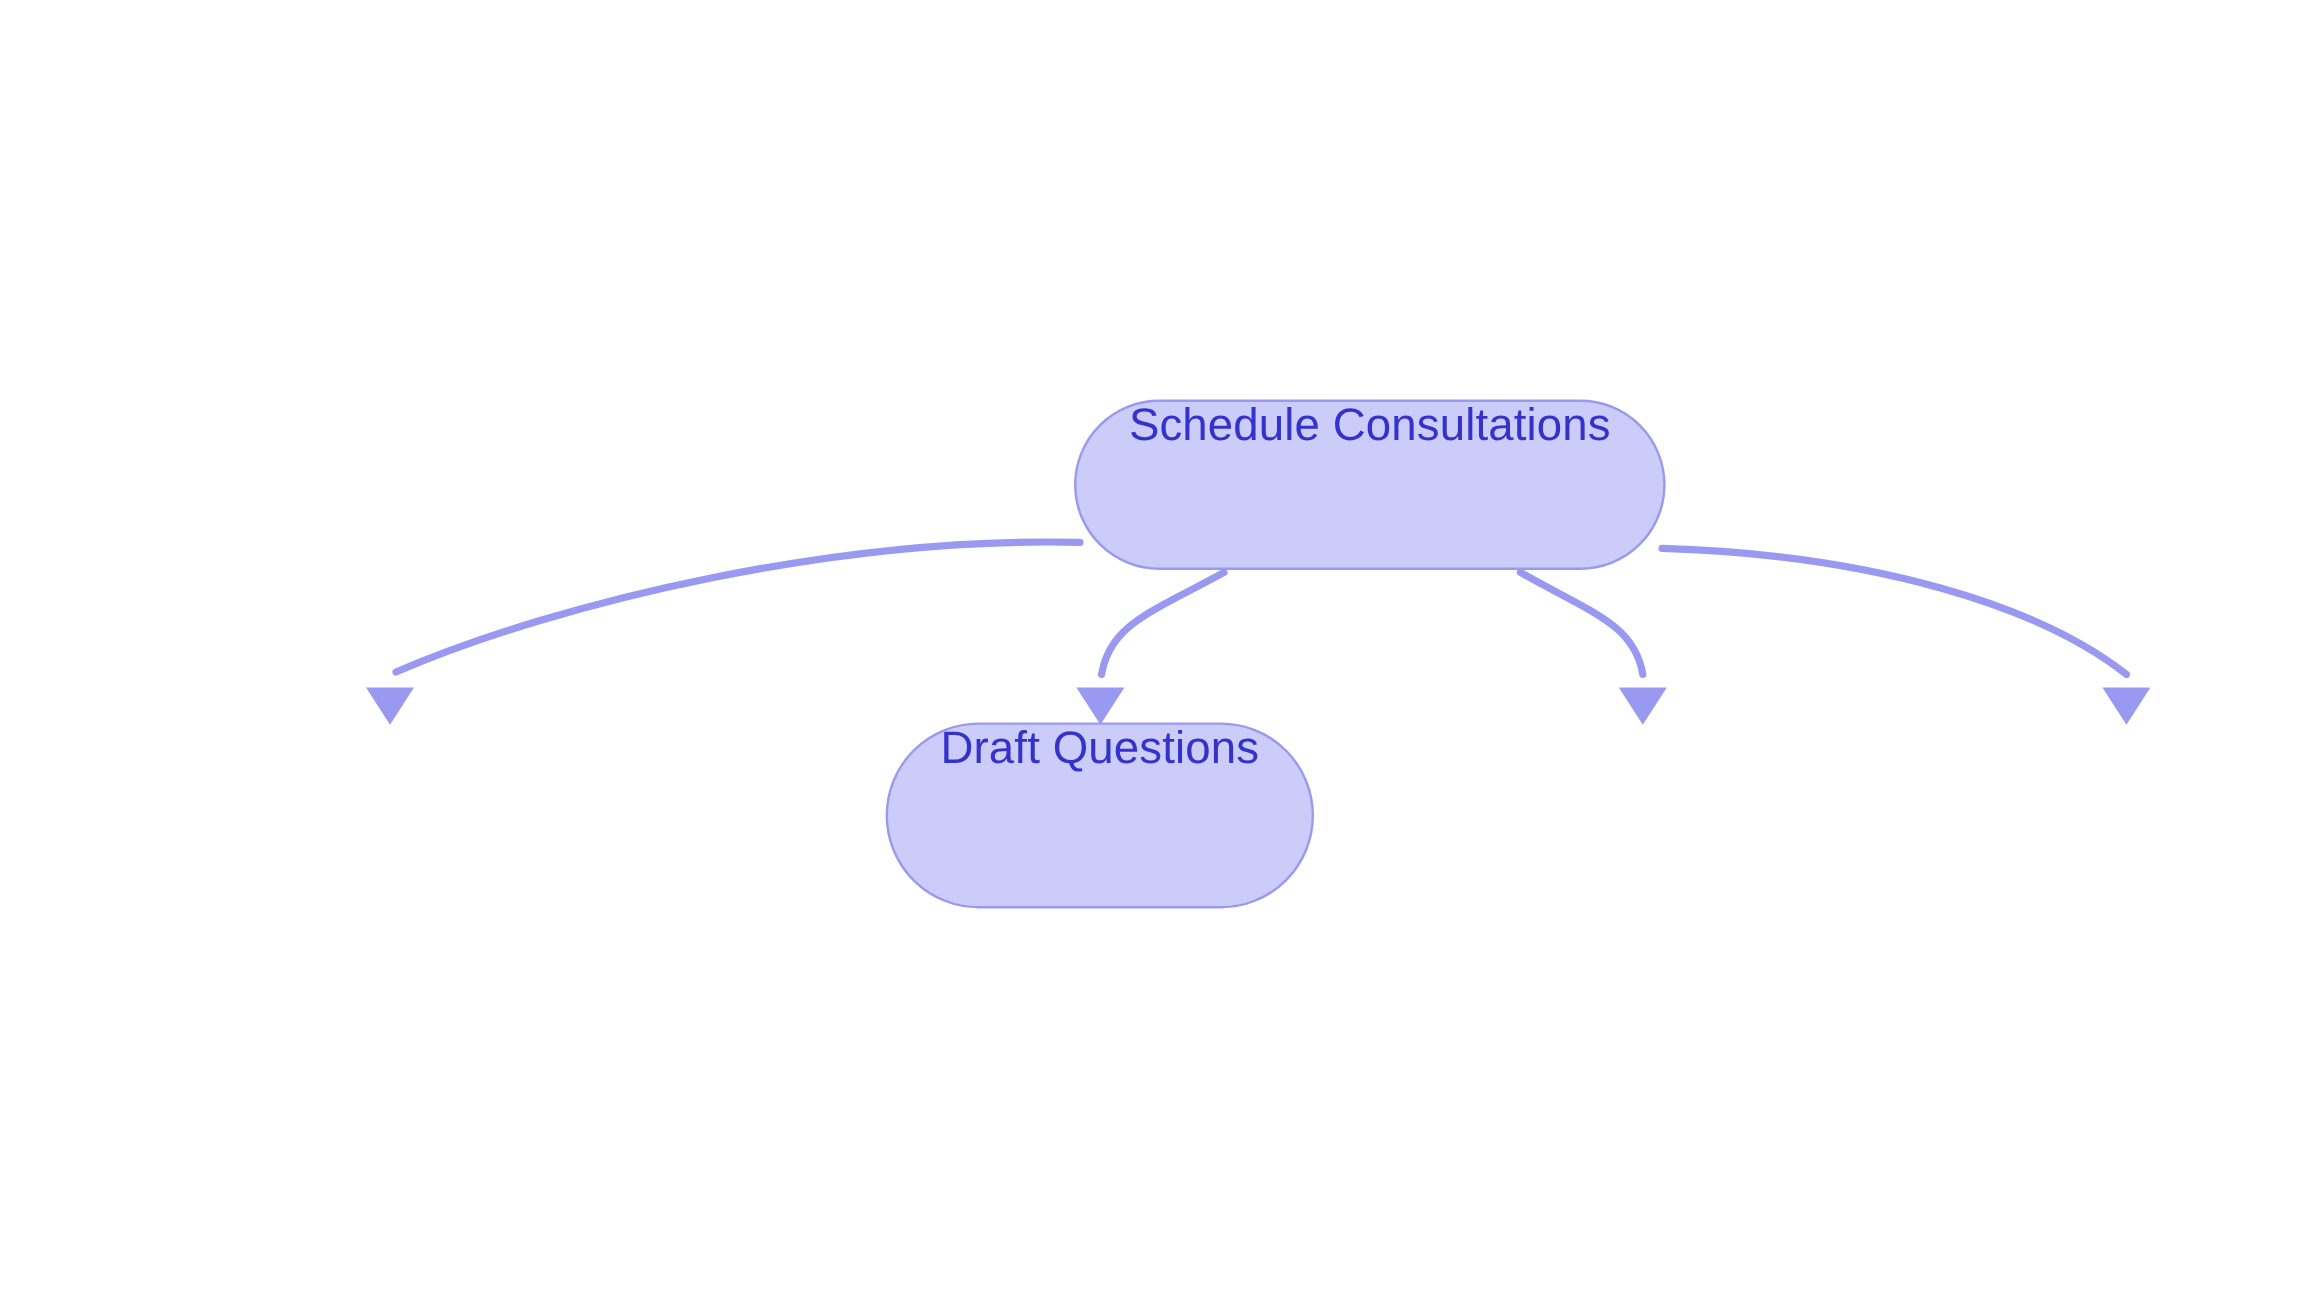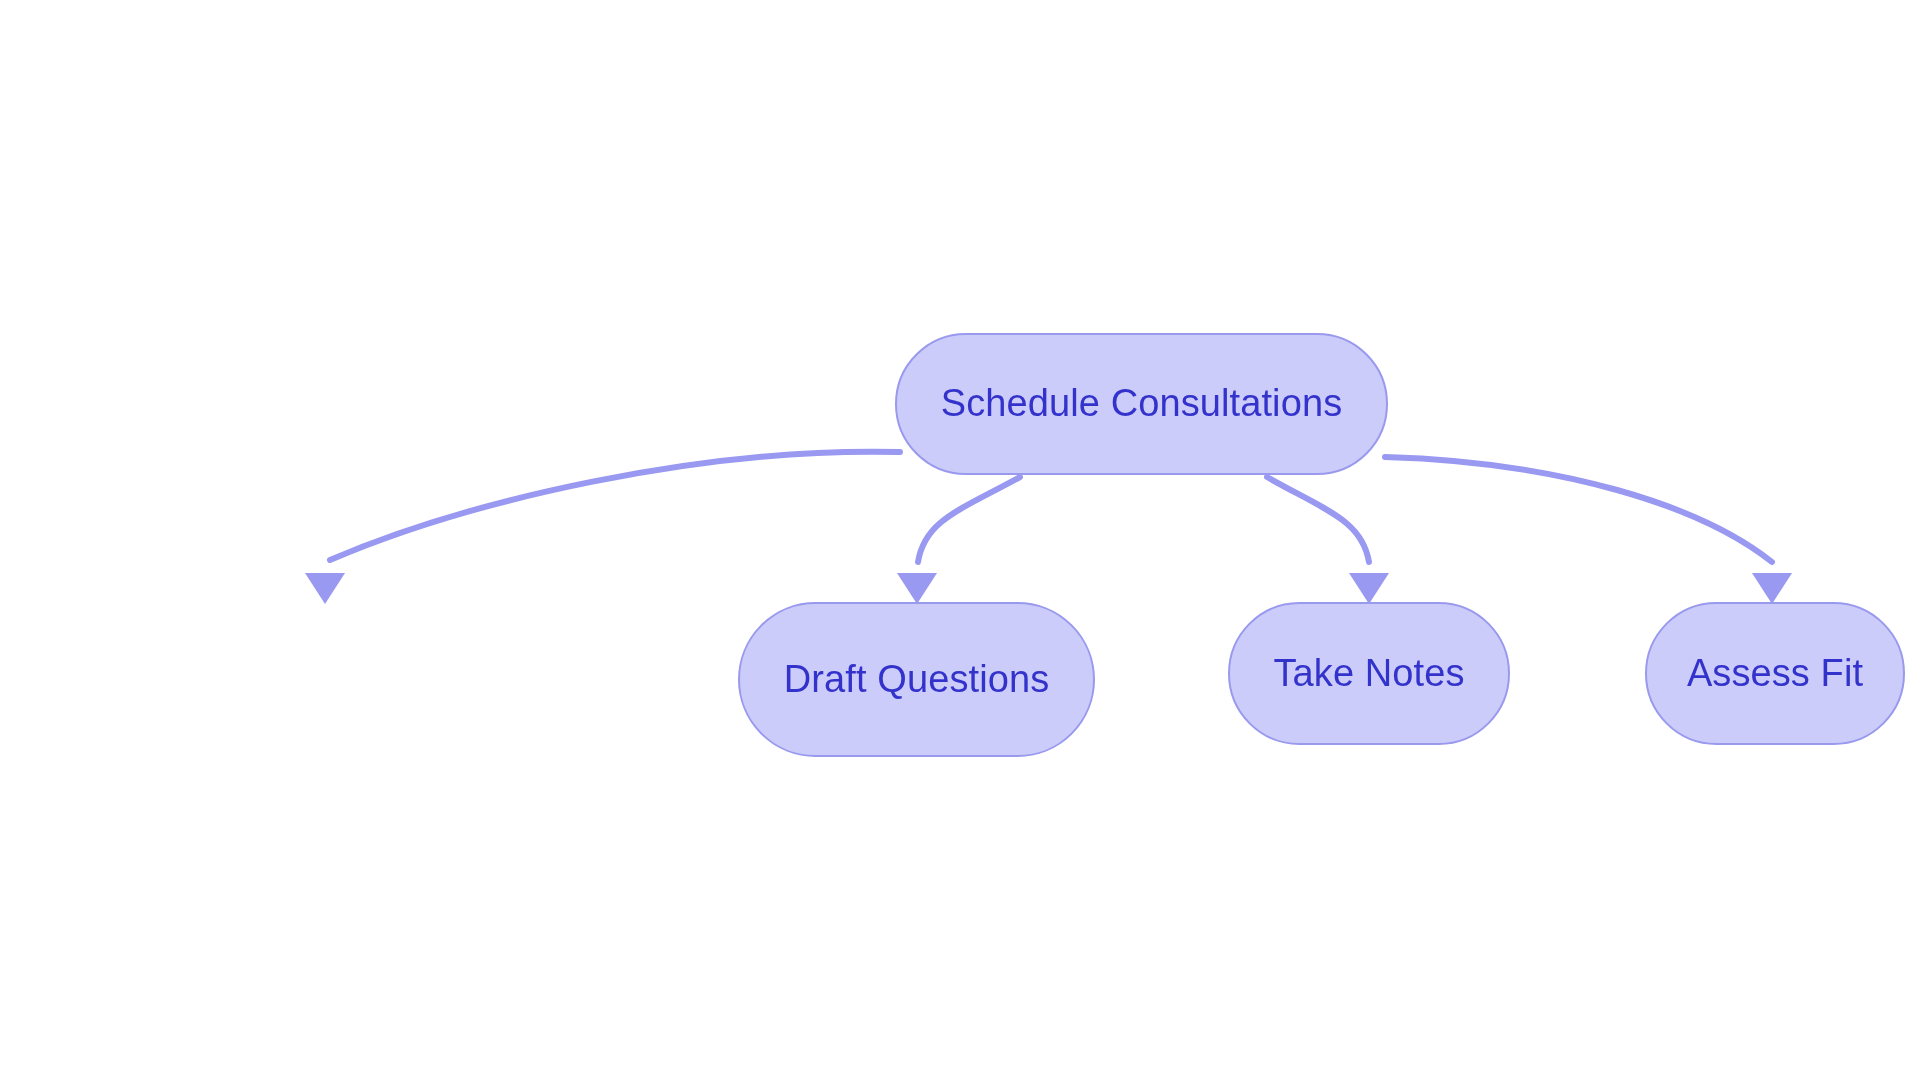--- a/index.html
+++ b/index.html
@@ -25,21 +25,21 @@
     left: 0;
     top: 0;
     width: 1920px;
     height: 1083px;
     pointer-events: none;
   }
   .flow-node {
     position: absolute;
     box-sizing: border-box;
     display: flex;
-    align-items: center;
+    align-items: flex-start;
     justify-content: center;
     background: #ccccfb;
     border: 2px solid #9999ee;
     border-radius: 999px;
     text-align: center;
   }
   .flow-node .node-label {
     font-family: "Liberation Sans", sans-serif;
     font-size: 38px;
     font-weight: 400;
@@ -71,21 +71,15 @@
 
   <div class="flow-node" style="left:895px; top:333px; width:493px; height:142px;">
     <span class="node-label">Schedule Consultations</span>
   </div>
 
 
   <div class="flow-node" style="left:738px; top:602px; width:357px; height:155px;">
     <span class="node-label">Draft Questions</span>
   </div>
 
-  <div class="flow-node" style="left:1228px; top:602px; width:282px; height:143px;">
-    <span class="node-label">Take Notes</span>
-  </div>
 
-  <div class="flow-node" style="left:1645px; top:602px; width:260px; height:143px;">
-    <span class="node-label">Assess Fit</span>
-  </div>
 
 </div>
 
 </body></html>

